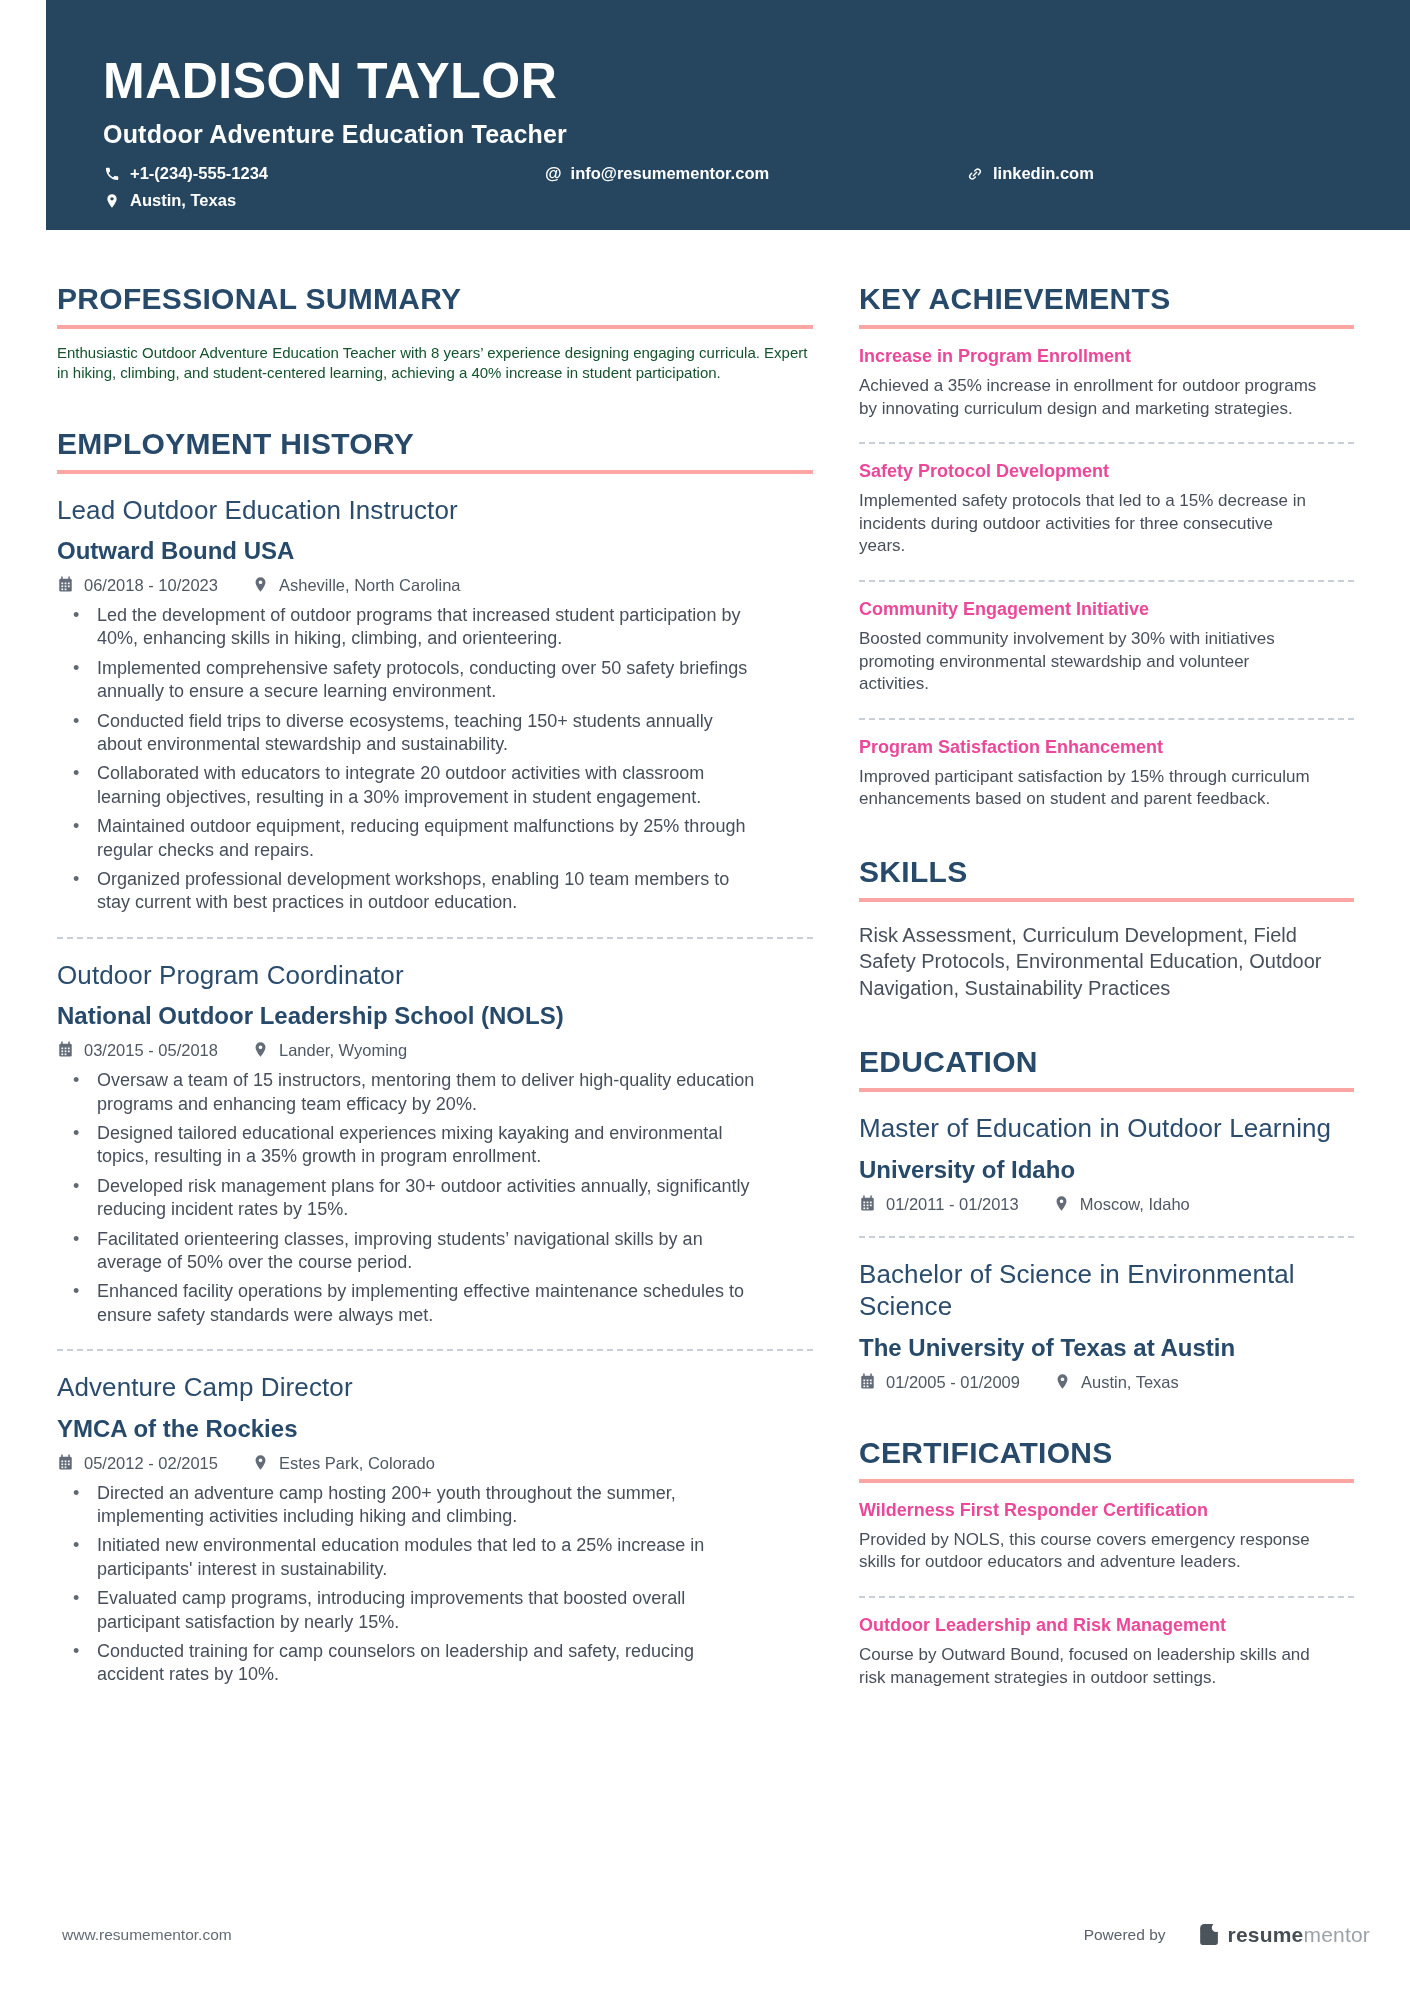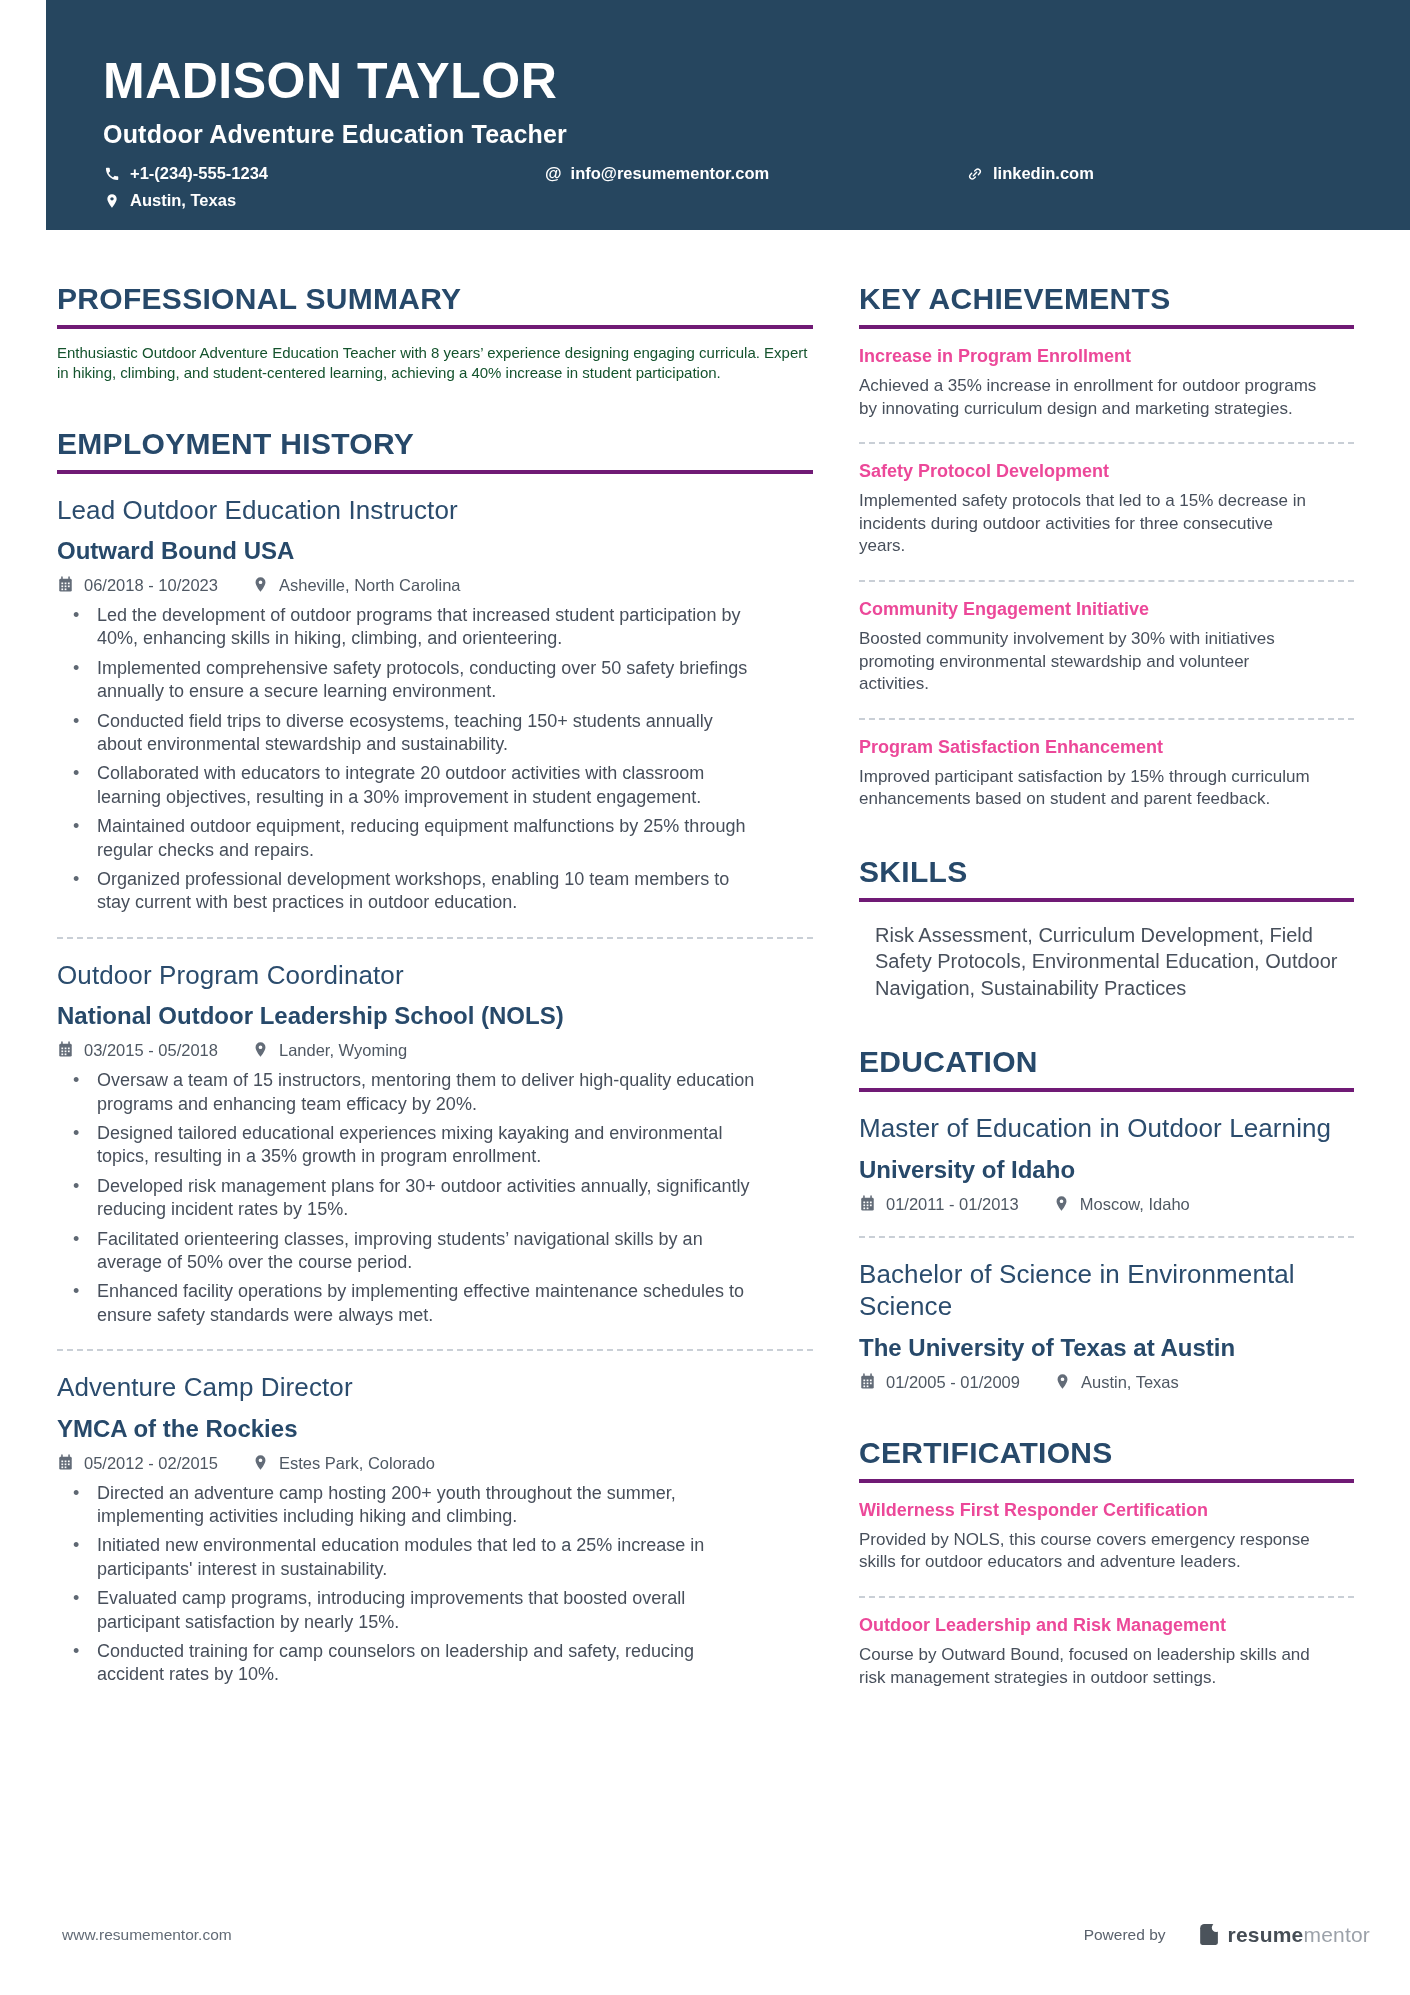--- a/index.html
+++ b/index.html
@@ -31,21 +31,21 @@
   .cicon.at { font-size: 17px; font-weight: 700; width: auto; }
 
   
   .cols { display: flex; gap: 46px; padding: 52px 58px 0 57px; }
   .col-left  { width: 756px; flex: 0 0 756px; }
   .col-right { width: 495px; flex: 0 0 495px; }
 
   h2.sec {
     margin: 0; color: #27496a; font-size: 30px; font-weight: 700;
     letter-spacing: 0.3px; line-height: 1.1;
-    border-bottom: 4px solid #701a75; padding-bottom: 10px;
+    border-bottom: 4px solid #fca5a5; padding-bottom: 10px;
   }
   .section { margin-bottom: 0; }
   .section + .section { margin-top: 44px; }
 
   .body-text { color: #14532d; font-size: 15px; line-height: 1.32; margin: 14px 0 0 0; }
 
   
   h3.role {
     margin: 20px 0 0 0; color: #2b4c6d; font-size: 26px; font-weight: 400;
     line-height: 1.25; letter-spacing: 0.1px;
@@ -64,21 +64,21 @@
   ul.bullets li::before {
     content: "\2022"; position: absolute; left: 16px; top: 0;
     color: #5f6873; font-size: 18px;
   }
 
   .dash-sep { border-top: 2px dashed #c9cfd6; margin-top: 22px; height: 0; }
 
   
   .item-title { margin-top: 17px; color: #ec4899; font-size: 18px; font-weight: 700; }
   .item-text { margin: 8px 0 0 0; color: #474f5b; font-size: 17px; line-height: 1.33; max-width: 462px; }
-  .skills-text { margin: 20px 0 0 16px; color: #474f5b; font-size: 20px; line-height: 1.32; max-width: 478px; }
+  .skills-text { margin: 20px 0 0 0; color: #474f5b; font-size: 20px; line-height: 1.32; max-width: 478px; }
 
   
   .footer {
     position: absolute; left: 62px; right: 40px; bottom: 48px;
     display: flex; justify-content: space-between; align-items: center;
   }
   .site { color: #626b76; font-size: 15.5px; text-decoration: none; }
   .powered { display: flex; align-items: center; gap: 30px; }
   .powered-by { color: #5a626d; font-size: 15.5px; }
   .logo { display: inline-flex; align-items: center; gap: 7px; text-decoration: none; }

